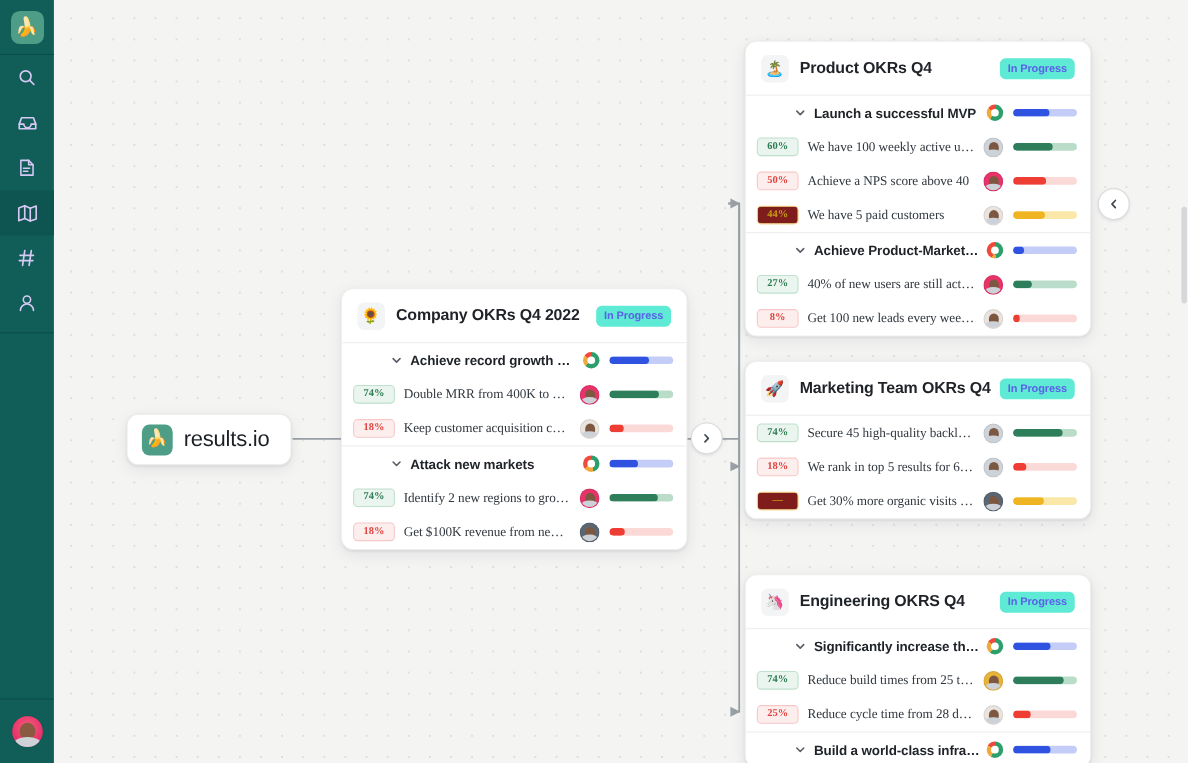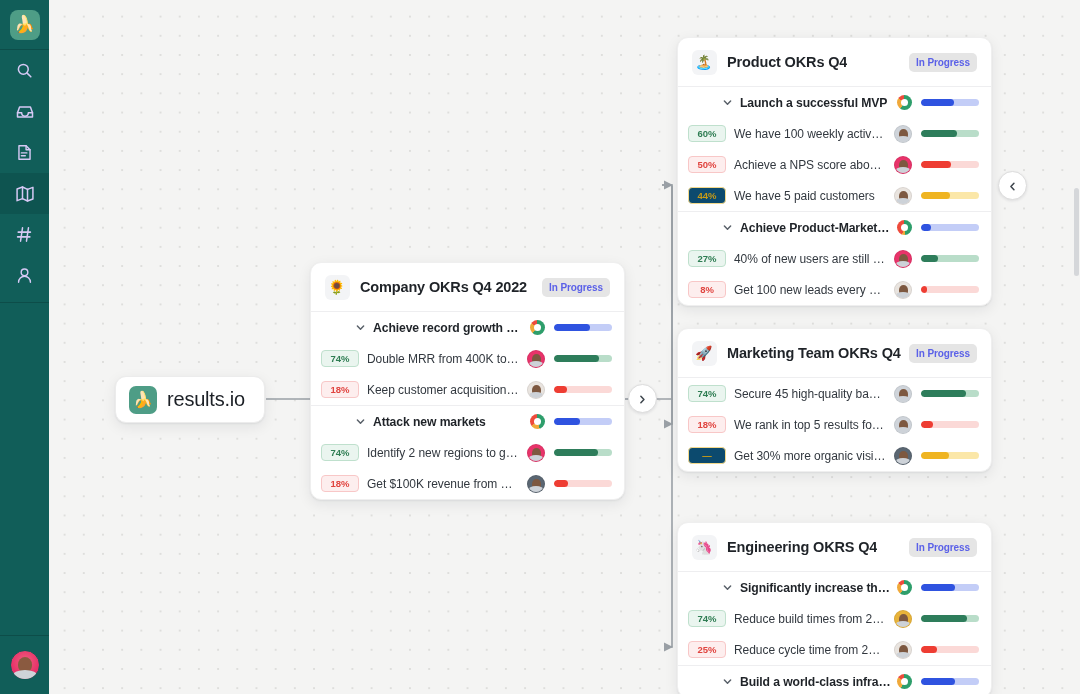--- a/index.html
+++ b/index.html
@@ -87,45 +87,45 @@
   .card-emoji{
     width:25px;height:25px;border-radius:6px;background:#f3f4f6;
     display:flex;align-items:center;justify-content:center;font-size:14px;line-height:1;flex:none;
   }
   .card-title{
     margin-left:10px;font-size:14.5px;font-weight:700;color:#1f2328;letter-spacing:-.15px;
     white-space:nowrap;overflow:hidden;text-overflow:ellipsis;
   }
   .card-status{
     margin-left:auto;flex:none;
-    background:#e5e5e5;color:#5b61e8;font-size:10px;font-weight:700;
+    background:#5eead4;color:#5b61e8;font-size:10px;font-weight:700;
     padding:4px 7px;border-radius:5px;letter-spacing:-.1px;
   }
 
   .group{border-bottom:1px solid #eeeef0;}
   .group:last-child{border-bottom:none;}
 
   .obj-row{
     height:31px;display:flex;align-items:center;padding:0 12px 0 10px;box-sizing:border-box;gap:6px;margin-left:32px;
   }
   .chev{width:14px;height:14px;flex:none;color:#585f68;display:flex;align-items:center;justify-content:center;}
   .obj-title{
     font-size:12.2px;font-weight:700;color:#1f2328;letter-spacing:-.1px;
     white-space:nowrap;overflow:hidden;text-overflow:ellipsis;flex:1;min-width:0;
   }
   .kr-row{
-    height:31px;display:flex;align-items:center;padding:0 12px 0 10px;box-sizing:border-box;gap:8px;
+    height:31px;display:flex;align-items:center;padding:0 12px 0 10px;box-sizing:border-box;gap:8px;font-family:Liberation Serif, serif;
   }
   .kr-badge{
     flex:none;min-width:26px;text-align:center;font-size:9.5px;font-weight:700;
     padding:2.5px 5px;border-radius:4px;border:1px solid;line-height:1.05;
   }
   .kr-badge.green{background:#eaf5ef;border-color:#bfe0cd;color:#2f7d53;}
   .kr-badge.red{background:#fdeeee;border-color:#f8c7c7;color:#e0443f;}
-  .kr-badge.yellow{background:#0c4a6e;border-color:#f3d98b;color:#c79a16;}
+  .kr-badge.yellow{background:#7f1d1d;border-color:#f3d98b;color:#c79a16;}
   .kr-title{
     font-size:12px;color:#32383f;letter-spacing:-.05px;flex:1;min-width:0;
     white-space:nowrap;overflow:hidden;text-overflow:ellipsis;
   }
   .meta{display:flex;align-items:center;gap:9px;flex:none;}
 
   
   .donut{width:15px;height:15px;border-radius:50%;position:relative;flex:none;}
   .donut::after{
     content:"";position:absolute;left:4px;top:4px;width:7px;height:7px;border-radius:50%;background:#fff;

